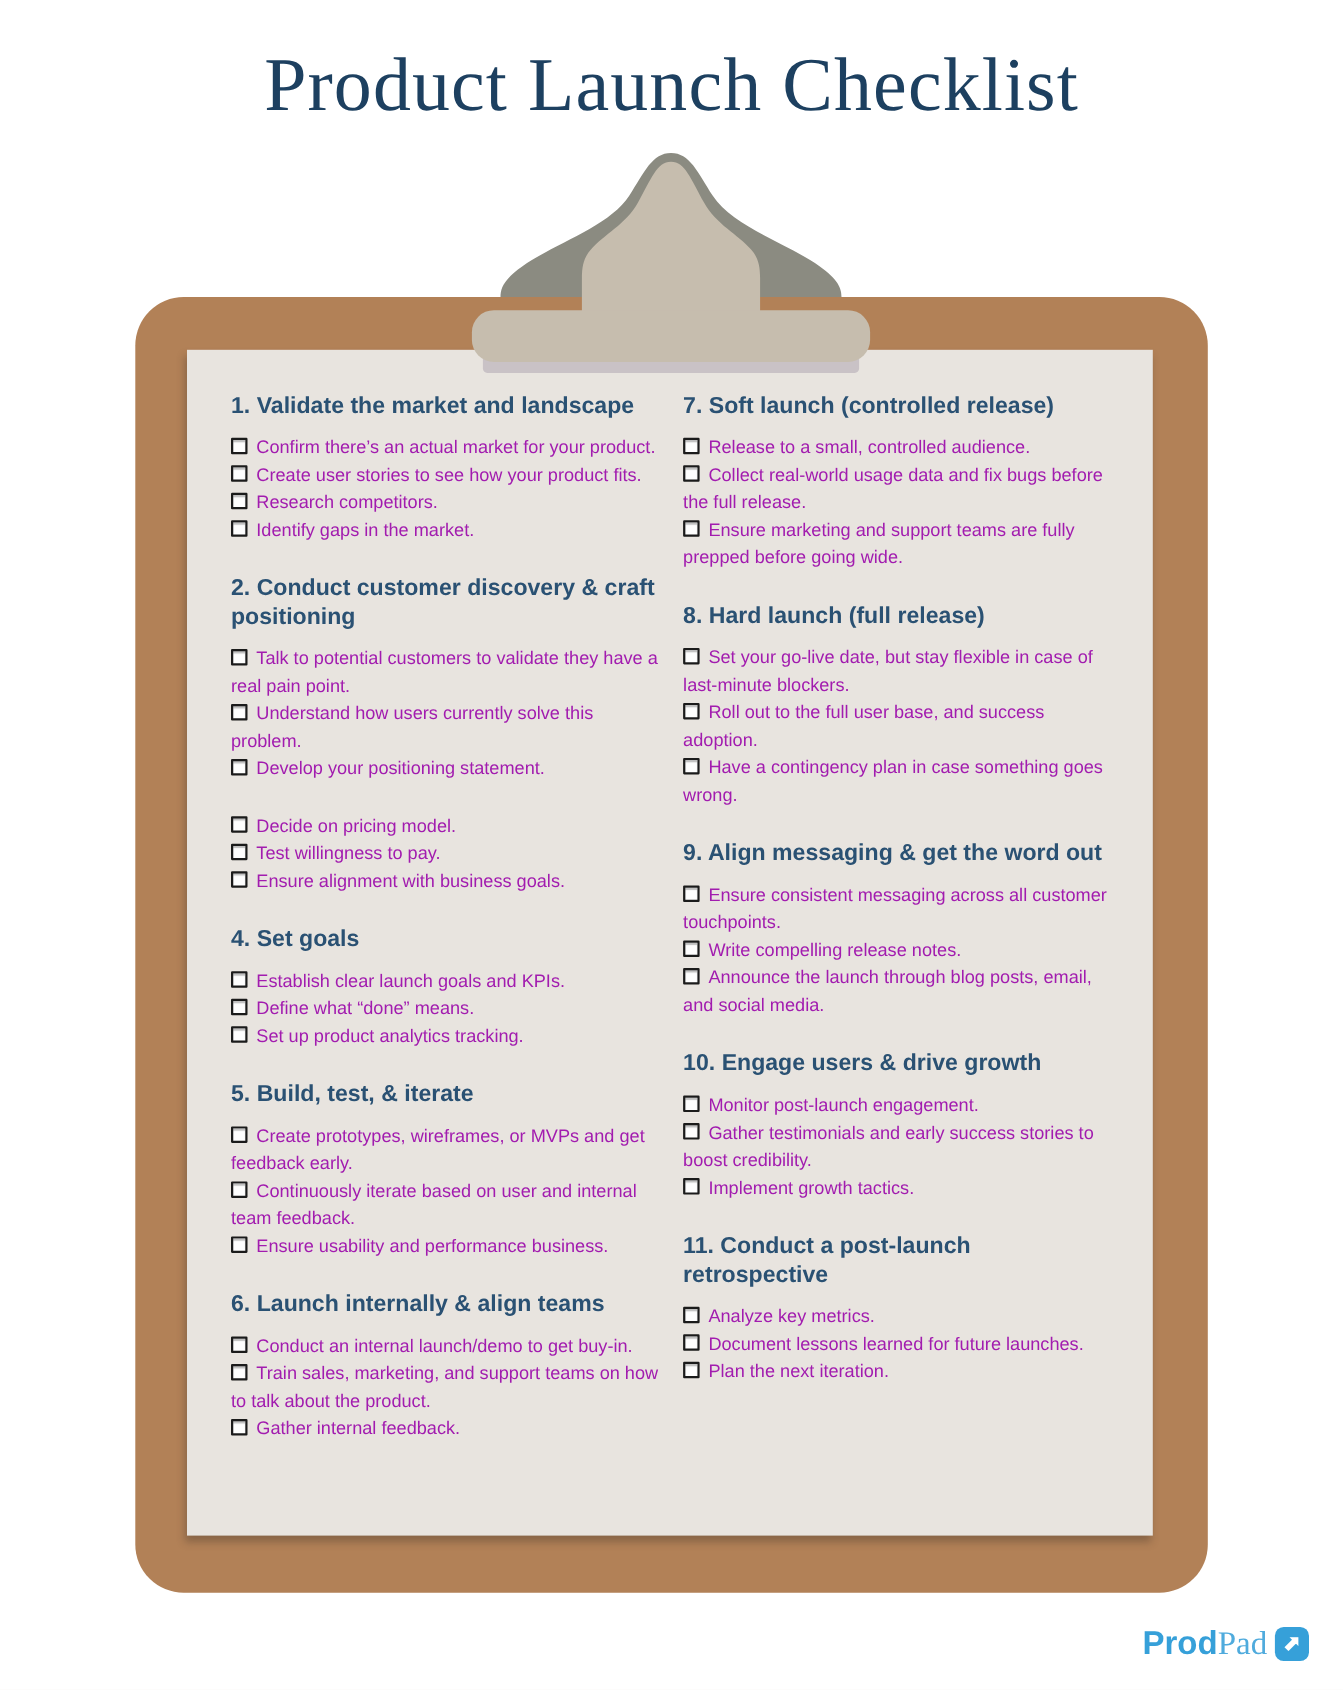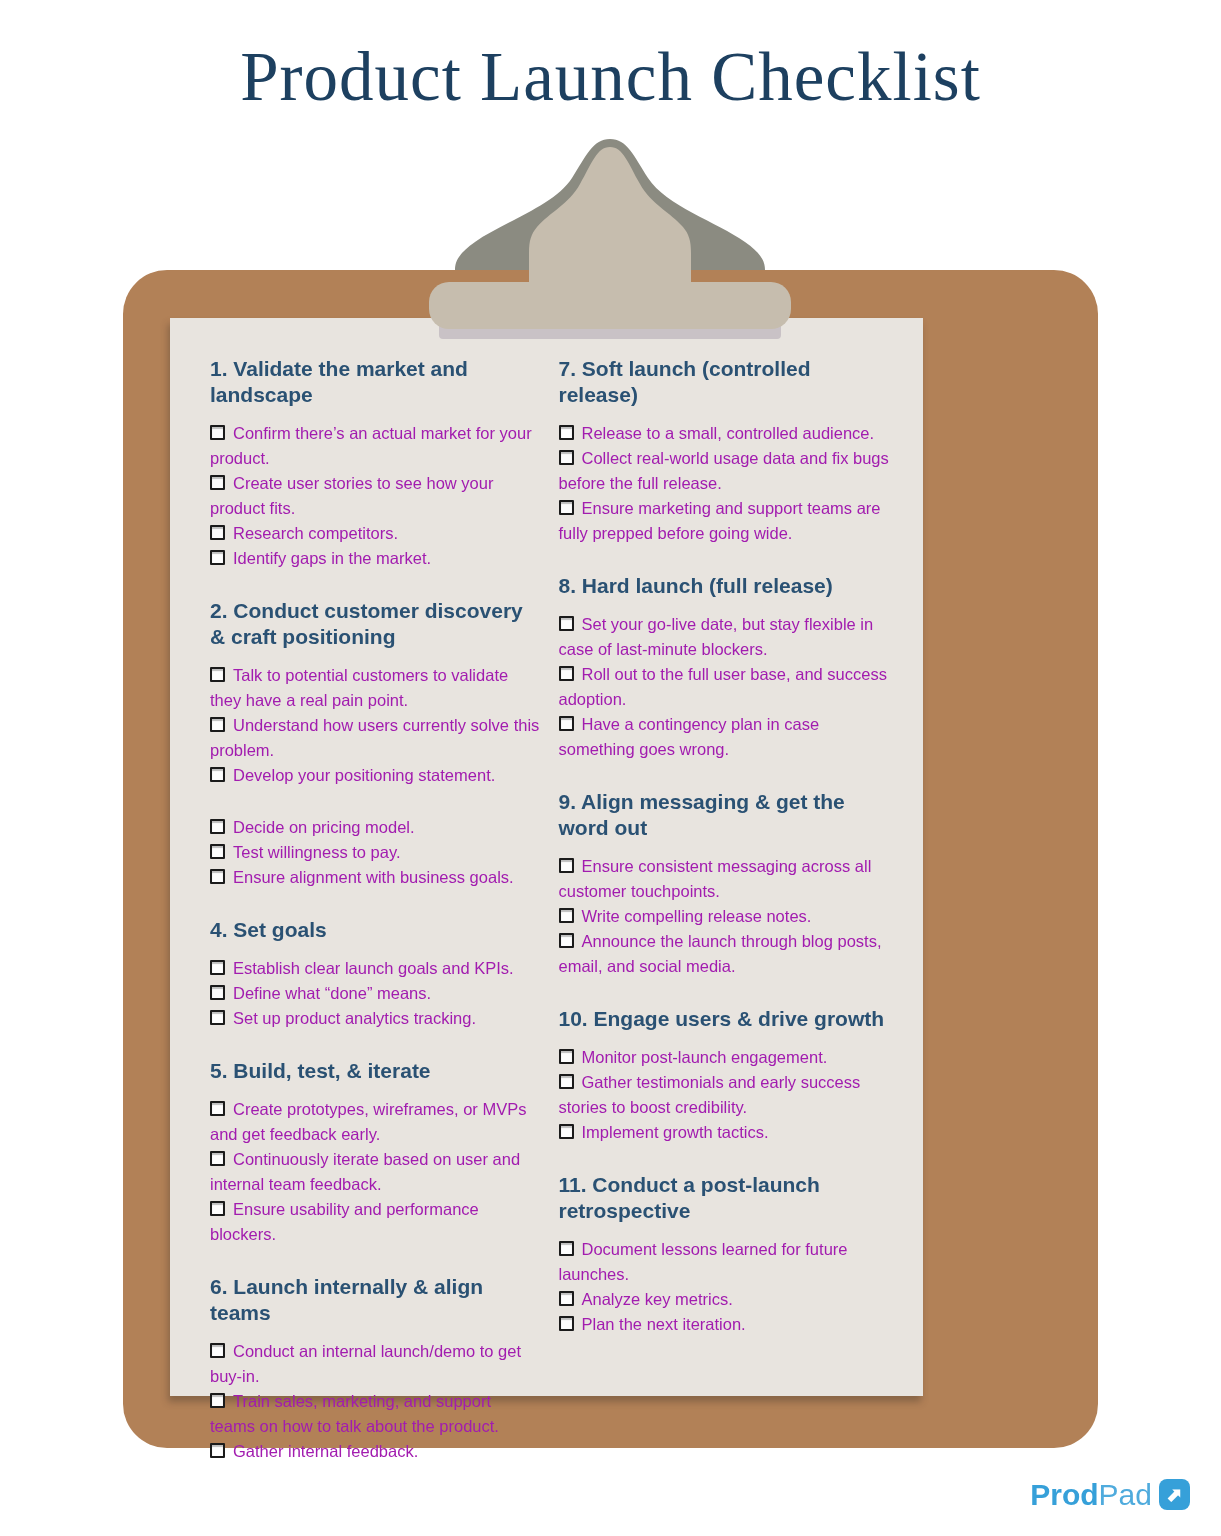--- a/index.html
+++ b/index.html
@@ -6,40 +6,40 @@
   .page{position:relative;width:1221px;height:1536px;background:#ffffff;overflow:hidden;
         font-family:"Liberation Sans",sans-serif;}
 
   .title{position:absolute;top:36px;left:0;width:100%;text-align:center;
          font-family:"Liberation Serif",serif;font-weight:400;
          font-size:69px;line-height:1.2;color:#1d4060;letter-spacing:1px;margin:0;}
 
   .board{position:absolute;left:123px;top:270px;width:975px;height:1178px;
          background:#b28157;border-radius:44px;}
 
-  .paper{position:absolute;left:170px;top:318px;width:753px;height:1078px;
+  .paper{position:absolute;left:170px;top:318px;width:878px;height:1078px;
          background:#e8e4df;box-shadow:-2px 6px 7px rgba(60,50,40,.35);
          box-sizing:border-box;padding:38px 34px 0 40px;display:flex;gap:18px;}
 
   .col{flex:1;min-width:0;}
 
   .section{margin:0 0 27px 0;}
   .sec-heading{font-size:21px;line-height:26px;font-weight:700;color:#2a5173;
                margin:0 0 13px 0;}
   .item{font-size:16.5px;line-height:25px;color:#a21caf;margin:0;}
   .checkbox{display:inline-block;width:11px;height:11px;background:#fefefe;
             border:2.5px solid #1b1b1b;border-radius:1px;margin-right:8px;
             box-shadow:inset 0 2px 1px #bfbfbf;vertical-align:-1px;}
 
   .clip-svg{position:absolute;left:427px;top:133px;width:366px;height:210px;}
 
   .brand{position:absolute;right:31px;bottom:26px;display:flex;align-items:center;gap:7px;}
   .brand-text{font-size:30px;color:#36a0d9;line-height:1;}
   .brand-bold{font-weight:700;}
-  .brand-light{font-weight:400;color:#4fabdd;}
+  .brand-light{font-weight:400;color:#4fabdd;font-family:Liberation Serif, serif;}
   .brand-icon{width:31px;height:31px;border-radius:8px;background:#36a0d9;
               display:flex;align-items:center;justify-content:center;
               color:#ffffff;font-size:19px;font-weight:700;line-height:1;}
 </style>
 </head>
 <body>
 
 <div class="page">
 
   <h1 class="title">Product Launch Checklist</h1>
@@ -69,21 +69,21 @@
         <section class="section">
           <h2 class="sec-heading">4. Set goals</h2>
           <p class="item"><span class="checkbox"></span><span>Establish clear launch goals and KPIs.</span></p>
           <p class="item"><span class="checkbox"></span><span>Define what “done” means.</span></p>
           <p class="item"><span class="checkbox"></span><span>Set up product analytics tracking.</span></p>
         </section>
         <section class="section">
           <h2 class="sec-heading">5. Build, test, &amp; iterate</h2>
           <p class="item"><span class="checkbox"></span><span>Create prototypes, wireframes, or MVPs and get feedback early.</span></p>
           <p class="item"><span class="checkbox"></span><span>Continuously iterate based on user and internal team feedback.</span></p>
-          <p class="item"><span class="checkbox"></span><span>Ensure usability and performance blockers.</span></p>
+          <p class="item"><span class="checkbox"></span><span>Ensure usability and performance business.</span></p>
         </section>
         <section class="section">
           <h2 class="sec-heading">6. Launch internally &amp; align teams</h2>
           <p class="item"><span class="checkbox"></span><span>Conduct an internal launch/demo to get buy-in.</span></p>
           <p class="item"><span class="checkbox"></span><span>Train sales, marketing, and support teams on how to talk about the product.</span></p>
           <p class="item"><span class="checkbox"></span><span>Gather internal feedback.</span></p>
         </section>
       </div>
     <div class="col" id="col-right">
         <section class="section">
@@ -105,22 +105,22 @@
           <p class="item"><span class="checkbox"></span><span>Announce the launch through blog posts, email, and social media.</span></p>
         </section>
         <section class="section">
           <h2 class="sec-heading">10. Engage users &amp; drive growth</h2>
           <p class="item"><span class="checkbox"></span><span>Monitor post-launch engagement.</span></p>
           <p class="item"><span class="checkbox"></span><span>Gather testimonials and early success stories to boost credibility.</span></p>
           <p class="item"><span class="checkbox"></span><span>Implement growth tactics.</span></p>
         </section>
         <section class="section">
           <h2 class="sec-heading">11. Conduct a post-launch retrospective</h2>
+          <p class="item"><span class="checkbox"></span><span>Analyze key metrics.</span></p>
           <p class="item"><span class="checkbox"></span><span>Document lessons learned for future launches.</span></p>
-          <p class="item"><span class="checkbox"></span><span>Analyze key metrics.</span></p>
           <p class="item"><span class="checkbox"></span><span>Plan the next iteration.</span></p>
         </section>
       </div>
   </div>
 
   <svg class="clip-svg" viewBox="0 0 366 210" aria-hidden="true">
 
     <path d="M183,6 C166,6 159,23 145,45 C127,73 76,89 48,109
              C31,121 28,129 28,137 L338,137 C338,129 335,121 318,109
              C290,89 239,73 221,45 C207,23 200,6 183,6 Z" fill="#8b8b81"></path>

